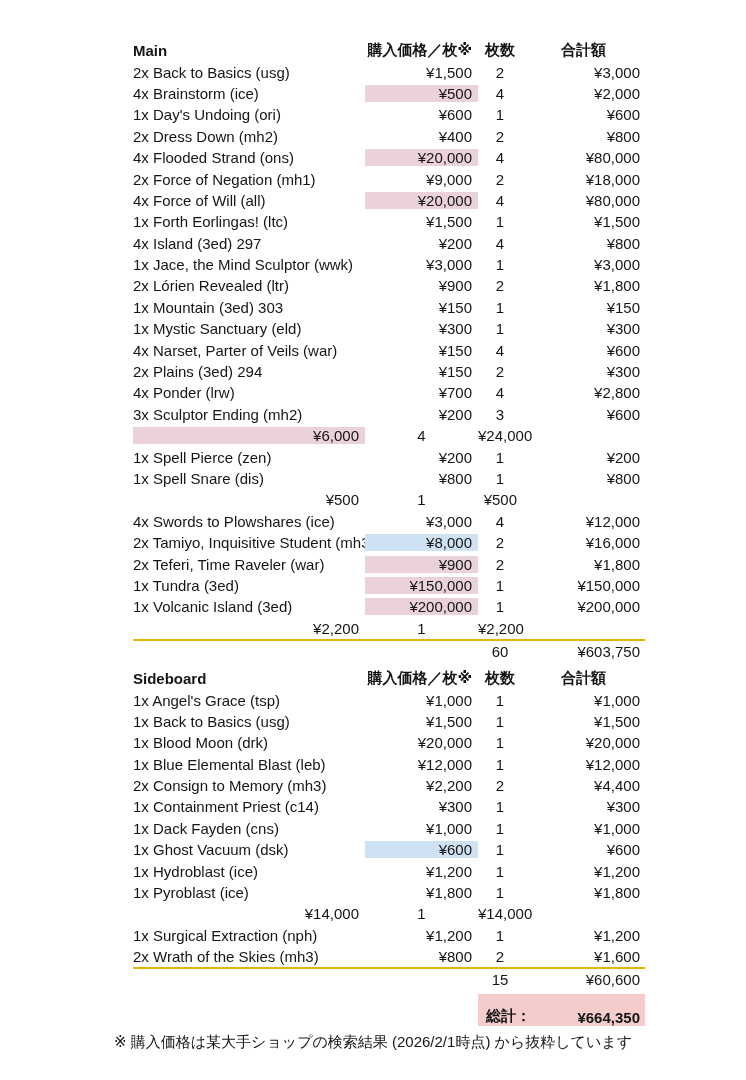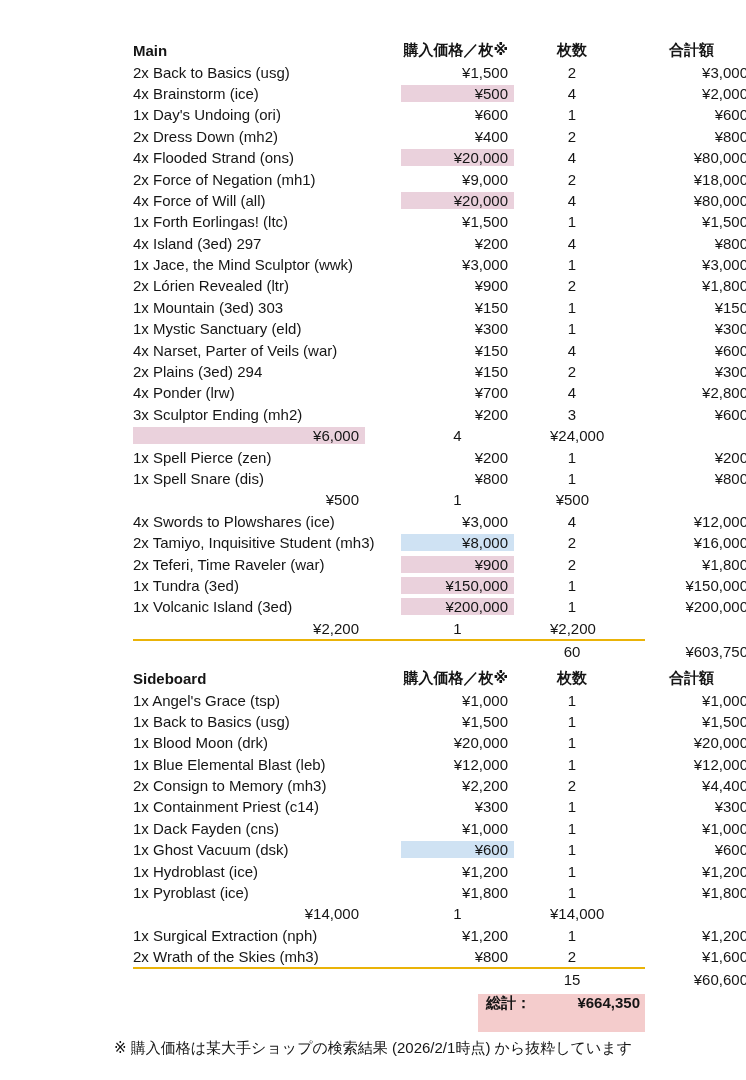--- a/index.html
+++ b/index.html
@@ -12,40 +12,39 @@
     overflow: hidden;
   }
   .page { padding-top: 40px; }
   .table { width: 512px; margin-left: 133px; }
   .row {
     display: grid;
     grid-template-columns: 232px 113px 44px 123px;
     height: 21.4px;
     align-items: center;
     white-space: nowrap;
-    gap: 36px;
   }
   .row.header { font-weight: bold; }
   .cell-name  { text-align: left; }
   .cell-price { text-align: right; padding-right: 6px; }
   .cell-qty   { text-align: center; }
   .cell-total { text-align: right; padding-right: 5px; }
   .header .cell-total { text-align: center; padding-right: 0; }
   .row.subtotal { border-top: 2px solid #eab308; height: 23px; }
   .hl-pink { background: var(--hl-pink, #ead1dc); }
   .hl-blue { background: var(--hl-blue, #cfe2f3); }
   .section-gap { height: 6px; }
   .grand {
     margin-left: 345px;
     margin-top: 4px;
     width: 167px;
-    height: 38px;
+    height: 32px;
     background: var(--grand-bg, #f4cccc);
     display: flex;
-    align-items: flex-start;
+    align-items: flex-end;
     justify-content: space-between;
     font-weight: bold;
     padding: 0 5px 0 8px;
   }
   .footnote {
     width: 746px;
     margin-top: 7px;
     text-align: center;
   }
 </style>

